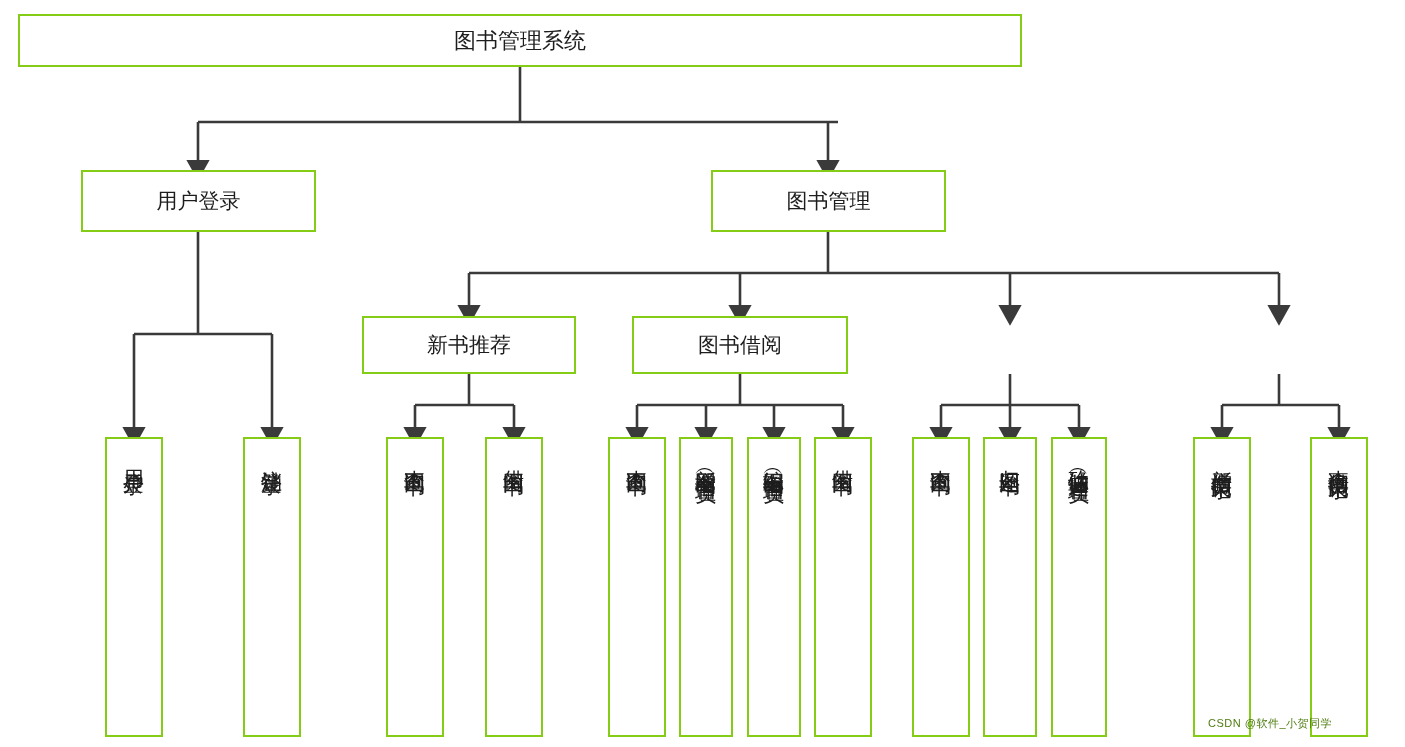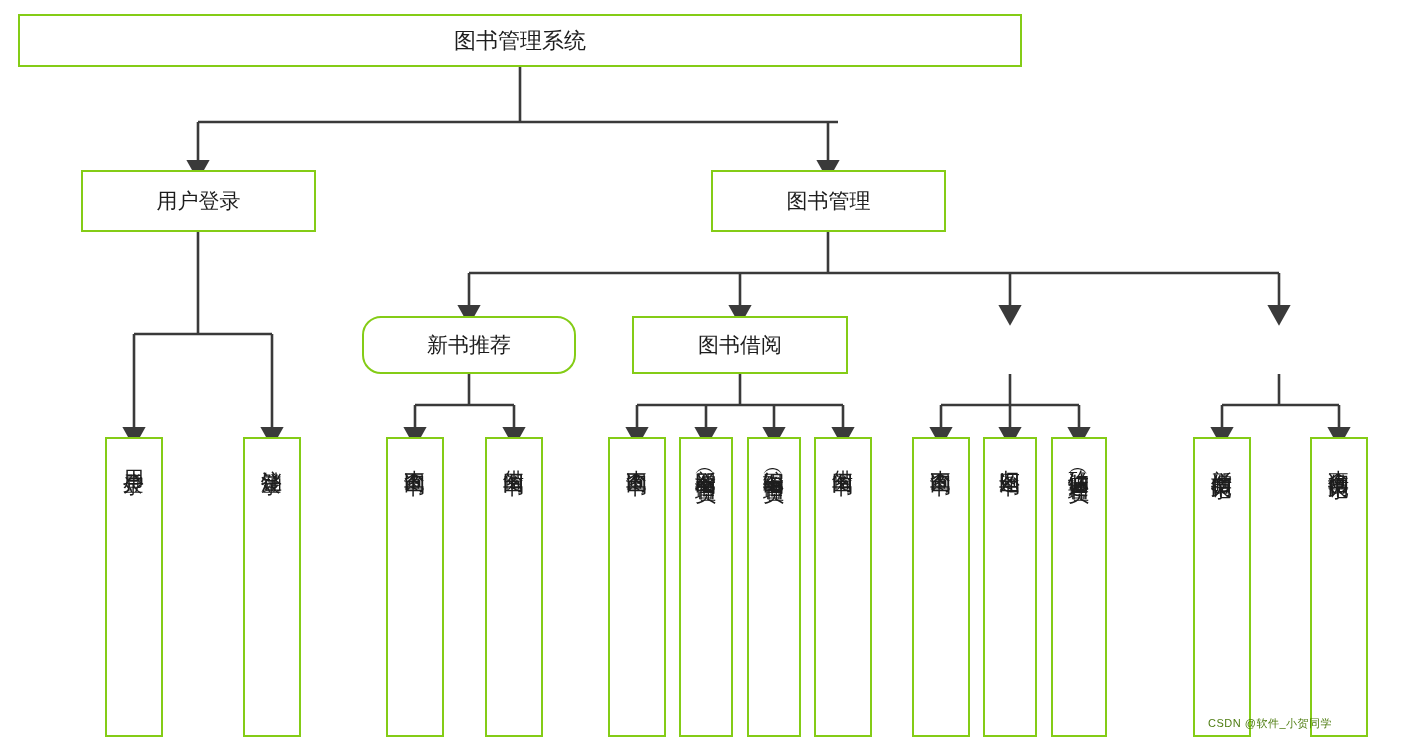--- a/index.html
+++ b/index.html
@@ -142,21 +142,21 @@
   </div>
 
   <div class="node horiz" style="left:81px; top:170px; width:235px; height:62px;">
     <span class="label">用户登录</span>
   </div>
 
   <div class="node horiz" style="left:711px; top:170px; width:235px; height:62px;">
     <span class="label">图书管理</span>
   </div>
 
-  <div class="node horiz" style="left:362px; top:316px; width:214px; height:58px;border-radius:19px;">
+  <div class="node horiz" style="left:362px; top:316px; width:214px; height:58px;">
     <span class="label">新书推荐</span>
   </div>
 
   <div class="node horiz" style="left:632px; top:316px; width:216px; height:58px;align-items:center;">
     <span class="label">图书借阅</span>
   </div>
 
 
 
   <div class="node vert" style="left:105px; top:437px; width:58px; height:300px;">

